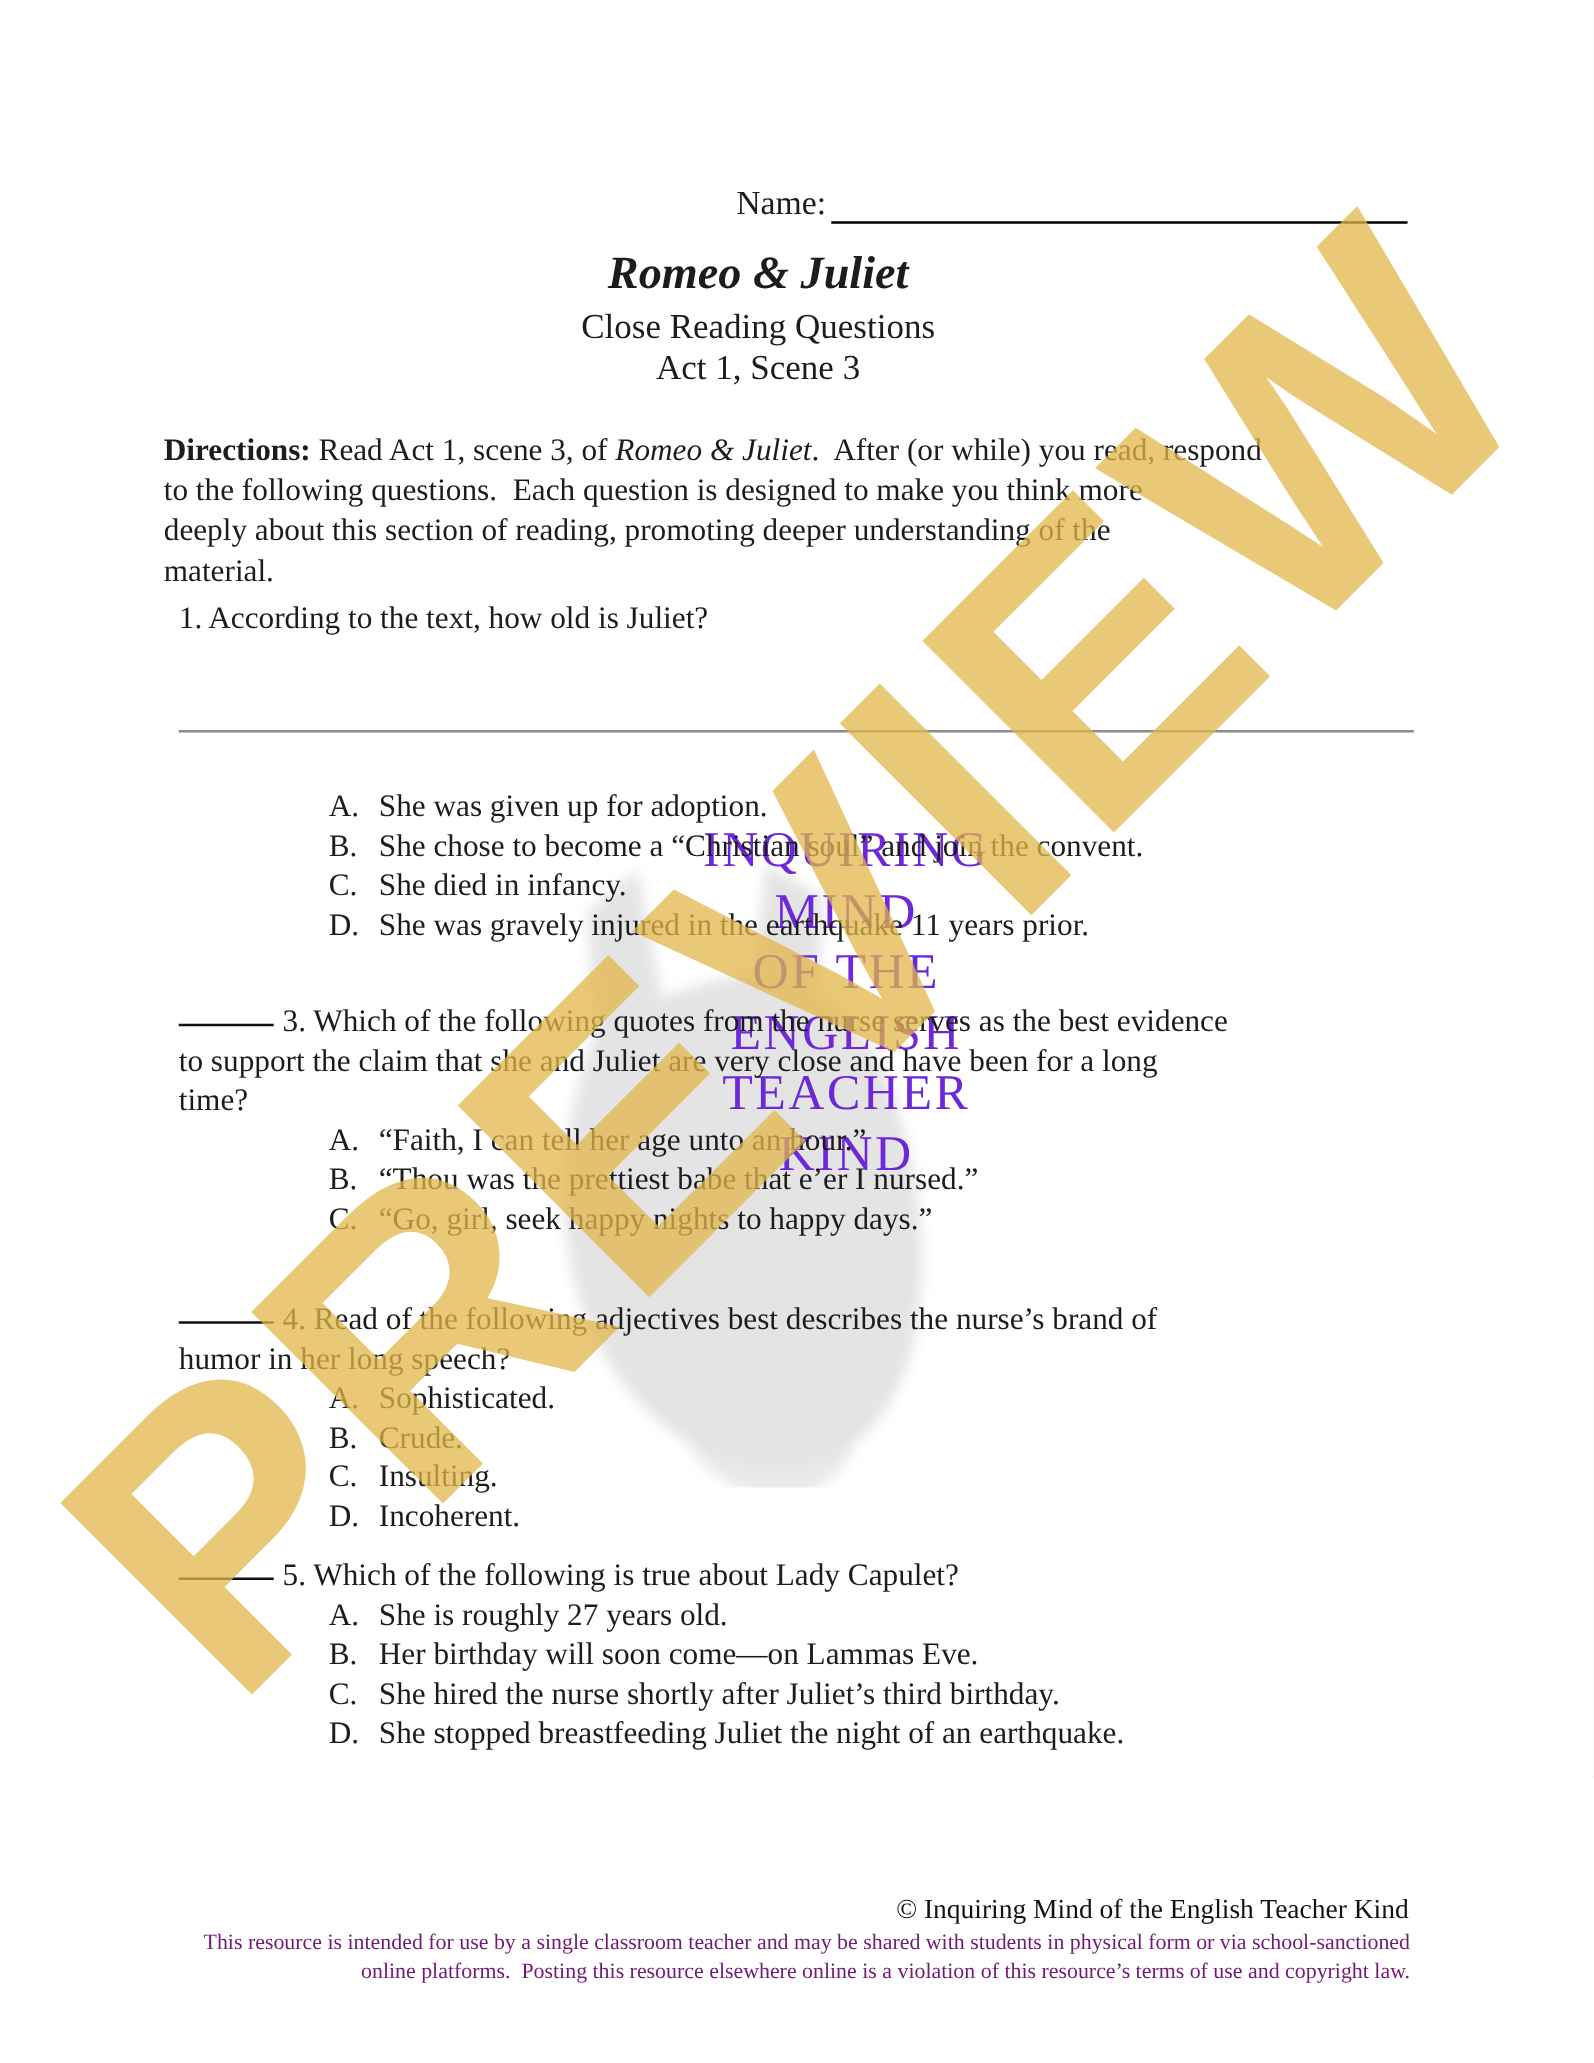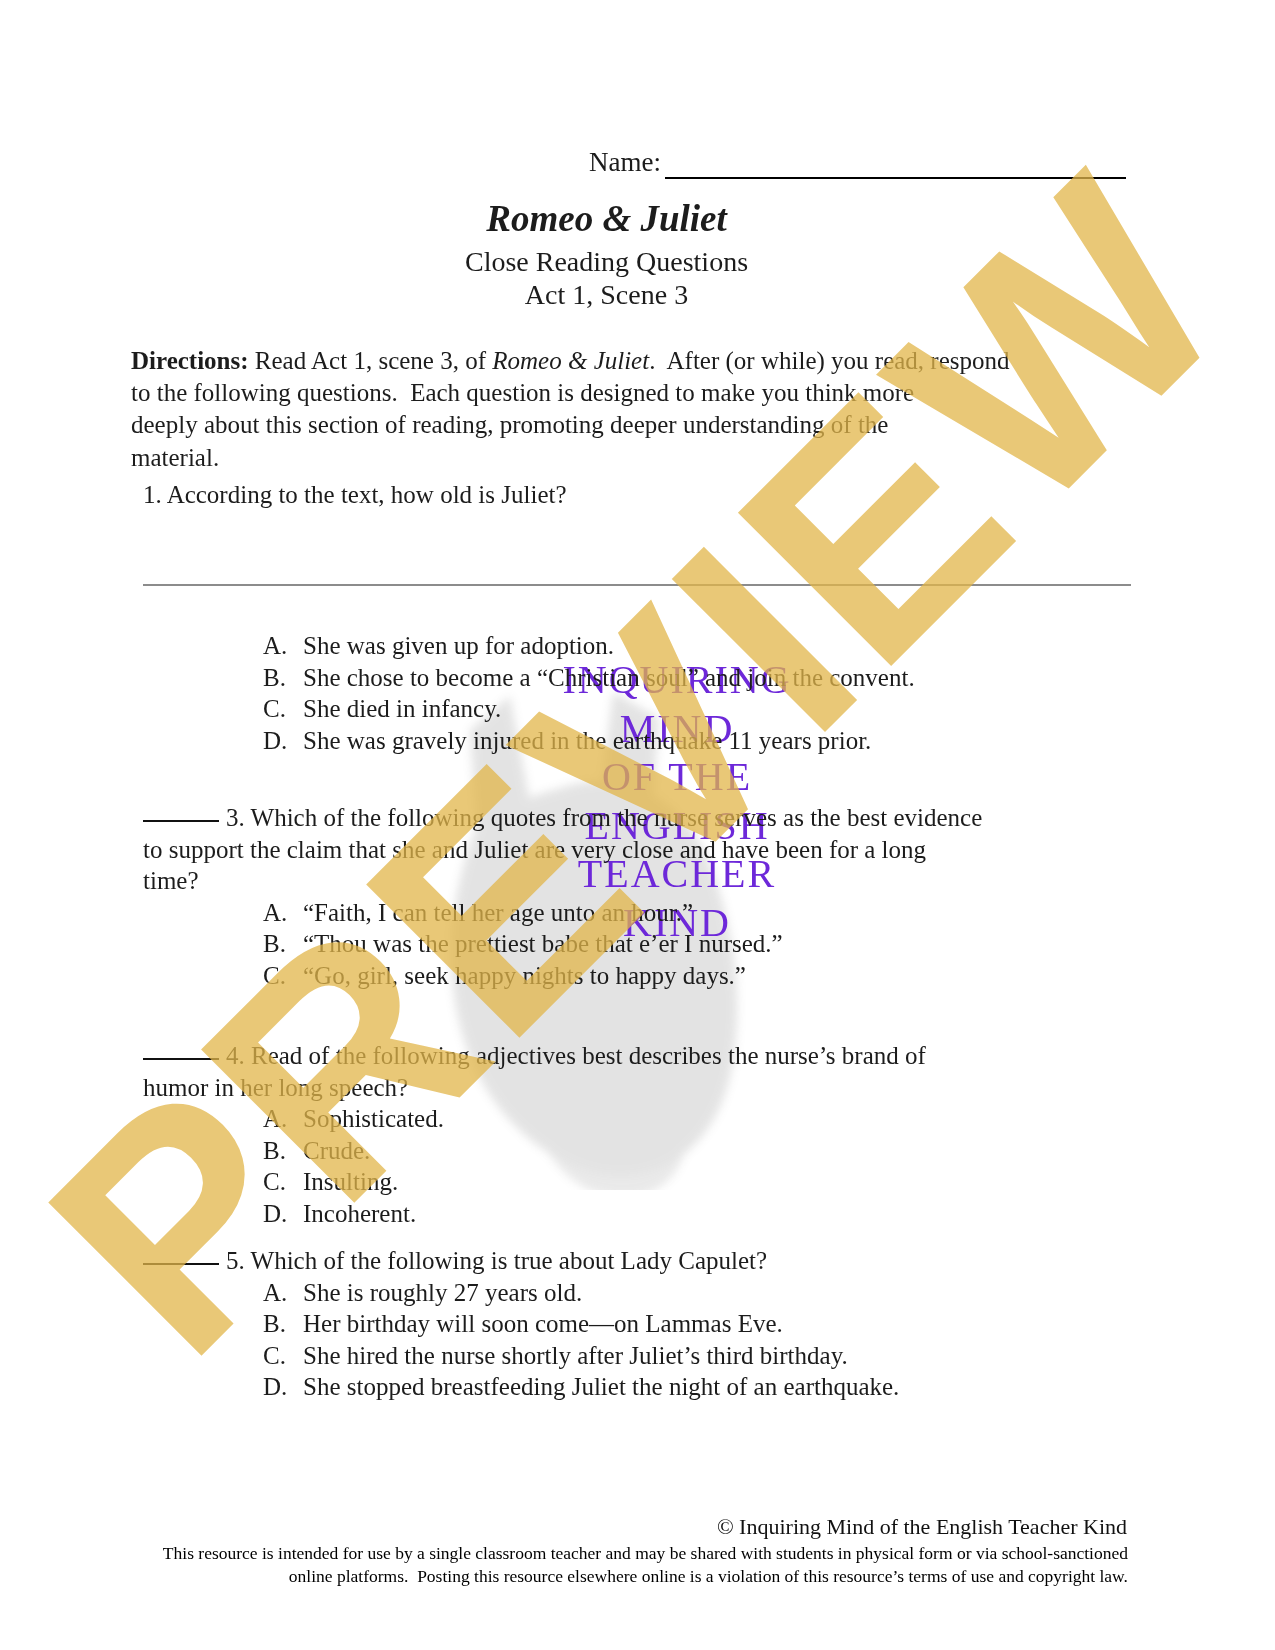--- a/index.html
+++ b/index.html
@@ -43,21 +43,21 @@
   .q2{top:630px;}
   .q3{top:802px;}
   .q4{top:1040px;}
   .q5{top:1245px;}
   .blank{display:inline-block;width:76px;border-bottom:2.5px solid #111;height:2px;margin-right:7px;transform:translateY(-4px);}
   .option{margin-left:120px;}
   .opt-letter{display:inline-block;width:40px;}
   .answer-rule{position:absolute;left:143px;top:584px;width:988px;height:0;border-top:2px solid #8c8c8c;}
   
   .footer-copyright{position:absolute;right:148px;top:1514px;font-size:22px;line-height:26px;color:#111;text-align:right;}
-  .footer-disclaimer{position:absolute;right:147px;top:1542px;font-size:17.5px;line-height:22.5px;color:#000000;text-align:right;font-family:Liberation Serif, serif;}
+  .footer-disclaimer{position:absolute;right:147px;top:1542px;font-size:17.5px;line-height:22.5px;color:#701a75;text-align:right;font-family:Liberation Serif, serif;}
 </style>
 </head>
 <body>
 
 <div class="page">
 
   <svg class="dog-wm" viewBox="0 0 360 500" aria-hidden="true">
     <defs>
       <filter id="soft" x="-20%" y="-20%" width="140%" height="140%">
         <feGaussianBlur stdDeviation="5"></feGaussianBlur>

